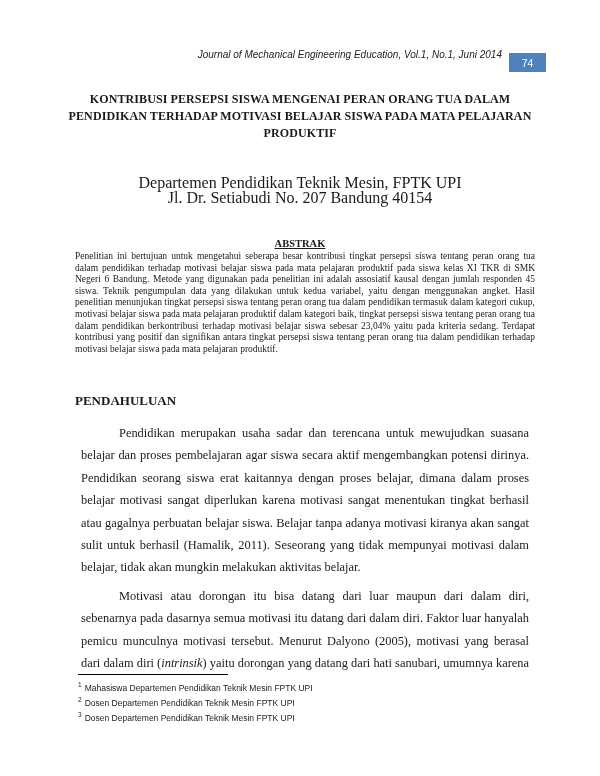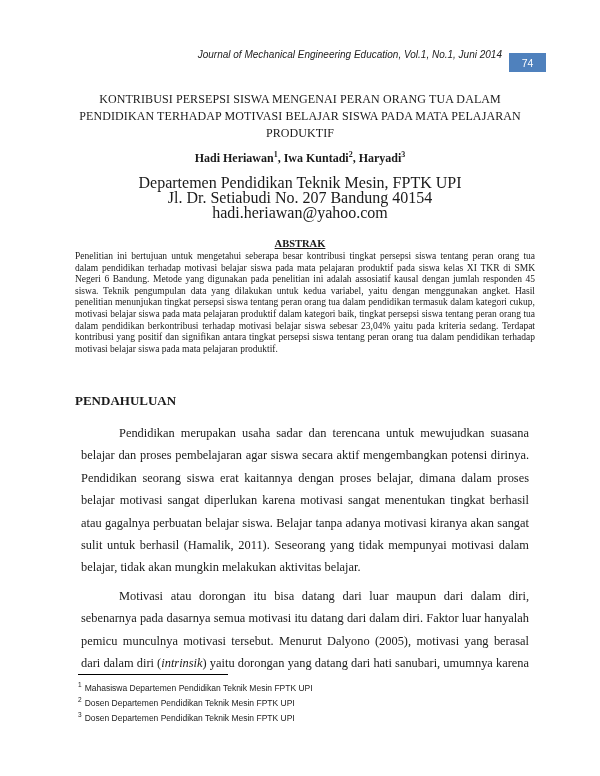--- a/index.html
+++ b/index.html
@@ -45,21 +45,21 @@
     flex: 0 0 auto;
   }
 
   
   .title {
     position: absolute;
     top: 91px;
     left: 65px;
     width: 470px;
     text-align: center;
-    font-weight: normal;
+    font-weight: bold;
     font-size: 12px;
     line-height: 17px;
     letter-spacing: 0.1px;
   }
   .authors {
     position: absolute;
     top: 150px;
     left: 70px;
     width: 460px;
     text-align: center;
@@ -155,28 +155,24 @@
 
 <div class="page">
 
   <div class="header">
     <span class="journal-line">Journal of Mechanical Engineering Education, Vol.1, No.1, Juni 2014</span>
     <span class="page-badge" style="background-color: rgb(79, 129, 189); margin-top: 17px;">74</span>
   </div>
 
   <div class="title">KONTRIBUSI PERSEPSI SISWA MENGENAI PERAN ORANG TUA DALAM PENDIDIKAN TERHADAP MOTIVASI BELAJAR SISWA PADA MATA PELAJARAN PRODUKTIF</div>
 
-  <div class="authors">
-    <span>Hadi Heriawan</span><sup>1</sup><span>, </span><span>Iwa Kuntadi</span><sup>2</sup><span>, </span><span>Haryadi</span><sup>3</sup>
-  </div>
 
   <div class="affiliation">
     <div>Departemen Pendidikan Teknik Mesin, FPTK UPI</div>
     <div>Jl. Dr. Setiabudi No. 207 Bandung 40154</div>
-    <div>hadi.heriawan@yahoo.com</div>
   </div>
 
   <div class="abstract-heading">ABSTRAK</div>
   <div class="abstract-text">Penelitian ini bertujuan untuk mengetahui seberapa besar kontribusi tingkat persepsi siswa tentang peran orang tua dalam pendidikan terhadap motivasi belajar siswa pada mata pelajaran produktif pada siswa kelas XI TKR di SMK Negeri 6 Bandung. Metode yang digunakan pada penelitian ini adalah assosiatif kausal dengan jumlah responden 45 siswa. Teknik pengumpulan data yang dilakukan untuk kedua variabel, yaitu dengan menggunakan angket. Hasil penelitian menunjukan tingkat persepsi siswa tentang peran orang tua dalam pendidikan termasuk dalam kategori cukup, motivasi belajar siswa pada mata pelajaran produktif dalam kategori baik, tingkat persepsi siswa tentang peran orang tua dalam pendidikan berkontribusi terhadap motivasi belajar siswa sebesar 23,04% yaitu pada kriteria sedang. Terdapat kontribusi yang positif dan signifikan antara tingkat persepsi siswa tentang peran orang tua dalam pendidikan terhadap motivasi belajar siswa pada mata pelajaran produktif.</div>
 
   <div class="section-heading">PENDAHULUAN</div>
 
   <div class="body-text">
     <p>Pendidikan merupakan usaha sadar dan terencana untuk mewujudkan suasana belajar dan proses pembelajaran agar siswa secara aktif mengembangkan potensi dirinya. Pendidikan seorang siswa erat kaitannya dengan proses belajar, dimana dalam proses belajar motivasi sangat diperlukan karena motivasi sangat menentukan tingkat berhasil atau gagalnya perbuatan belajar siswa. Belajar tanpa adanya motivasi kiranya akan sangat sulit untuk berhasil (Hamalik, 2011). Seseorang yang tidak mempunyai motivasi dalam belajar, tidak akan mungkin melakukan aktivitas belajar.</p>
     <p><span>Motivasi atau dorongan itu bisa datang dari luar maupun dari dalam diri, sebenarnya pada dasarnya semua motivasi itu datang dari dalam diri. Faktor luar hanyalah pemicu munculnya motivasi tersebut. Menurut Dalyono (2005), motivasi yang berasal dari dalam diri (</span><span class="italic">intrinsik</span><span>) yaitu dorongan yang datang dari hati sanubari, umumnya karena kesadaran akan pentingnya</span></p>

